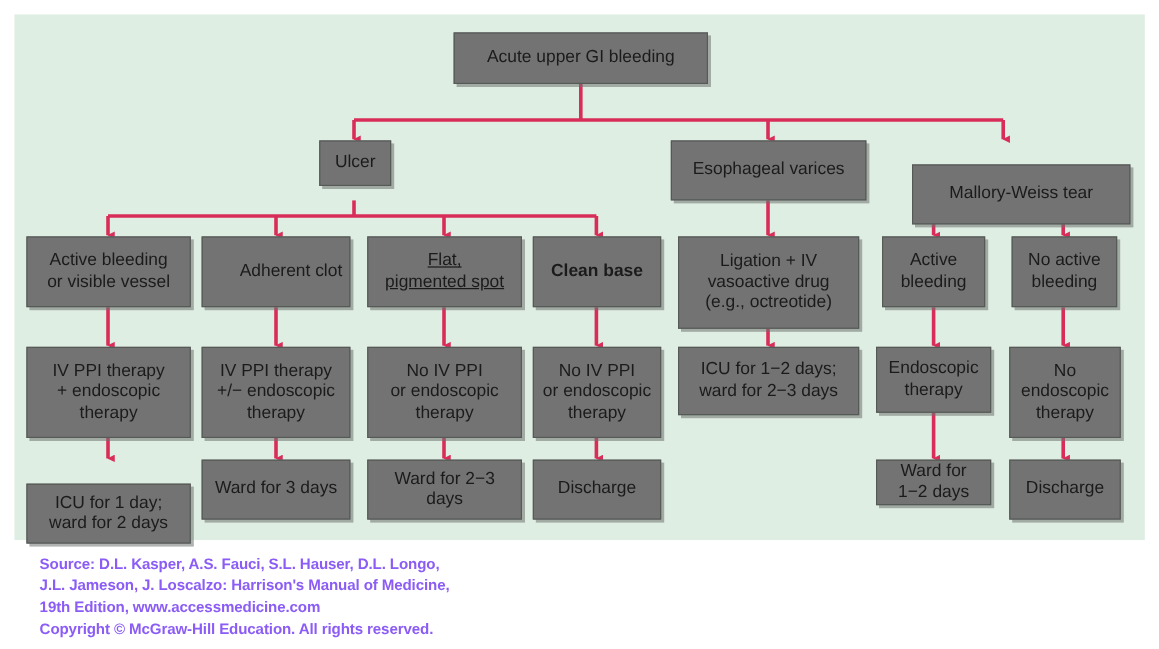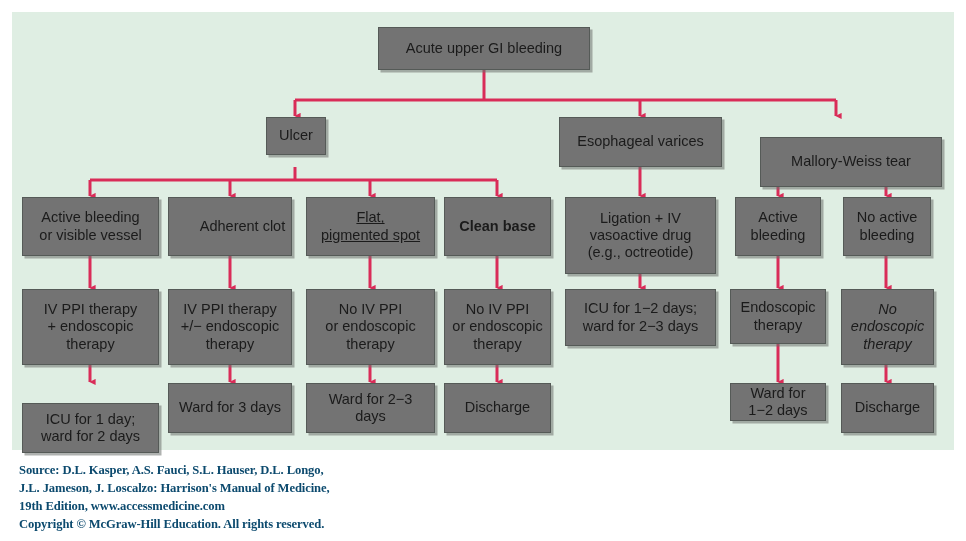--- a/index.html
+++ b/index.html
@@ -45,30 +45,29 @@
     text-align: center;
     color: #1b1b1b;
     font-size: 14.5px;
     line-height: 1.18;
     padding: 2px 4px;
     white-space: pre-line;
   }
   
   #citation {
     position: absolute;
-    left: 19px;
+    left: 33px;
     top: 462px;
     width: 600px;
     font-size: 12.6px;
     font-weight: bold;
     line-height: 1.42;
-    color: #0c4a6e;
+    color: #8b5cf6;
     white-space: pre-line;
     letter-spacing: -0.1px;
-    font-family: Liberation Serif, serif;
   }
 </style>
 </head>
 <body>
 
 <div id="screen">
 
   <div id="panel"></div>
 
   <svg id="edges" viewBox="0 0 966 541" xmlns="http://www.w3.org/2000/svg">
@@ -148,21 +147,21 @@
   <div class="node" style="left:306px; top:289px; width:129px; height:76px;">No IV PPI
 or endoscopic
 therapy</div>
   <div class="node" style="left:444px; top:289px; width:107px; height:76px;">No IV PPI
 or endoscopic
 therapy</div>
   <div class="node" style="left:565px; top:289px; width:151px; height:57px;">ICU for 1−2 days;
 ward for 2−3 days</div>
   <div class="node" style="left:730px; top:289px; width:96px;  height:55px;">Endoscopic
 therapy</div>
-  <div class="node" style="left:841px; top:289px; width:93px;  height:76px;font-style:italic;">No
+  <div class="node" style="left:841px; top:289px; width:93px;  height:76px;">No
 endoscopic
 therapy</div>
 
   <div class="node" style="left:22px;  top:403px; width:137px; height:50px;">ICU for 1 day;
 ward for 2 days</div>
   <div class="node" style="left:168px; top:383px; width:124px; height:50px;">Ward for 3 days</div>
   <div class="node" style="left:306px; top:383px; width:129px; height:50px;">Ward for 2−3
 days</div>
   <div class="node" style="left:444px; top:383px; width:107px; height:50px;">Discharge</div>
   <div class="node" style="left:730px; top:383px; width:96px;  height:38px;">Ward for

